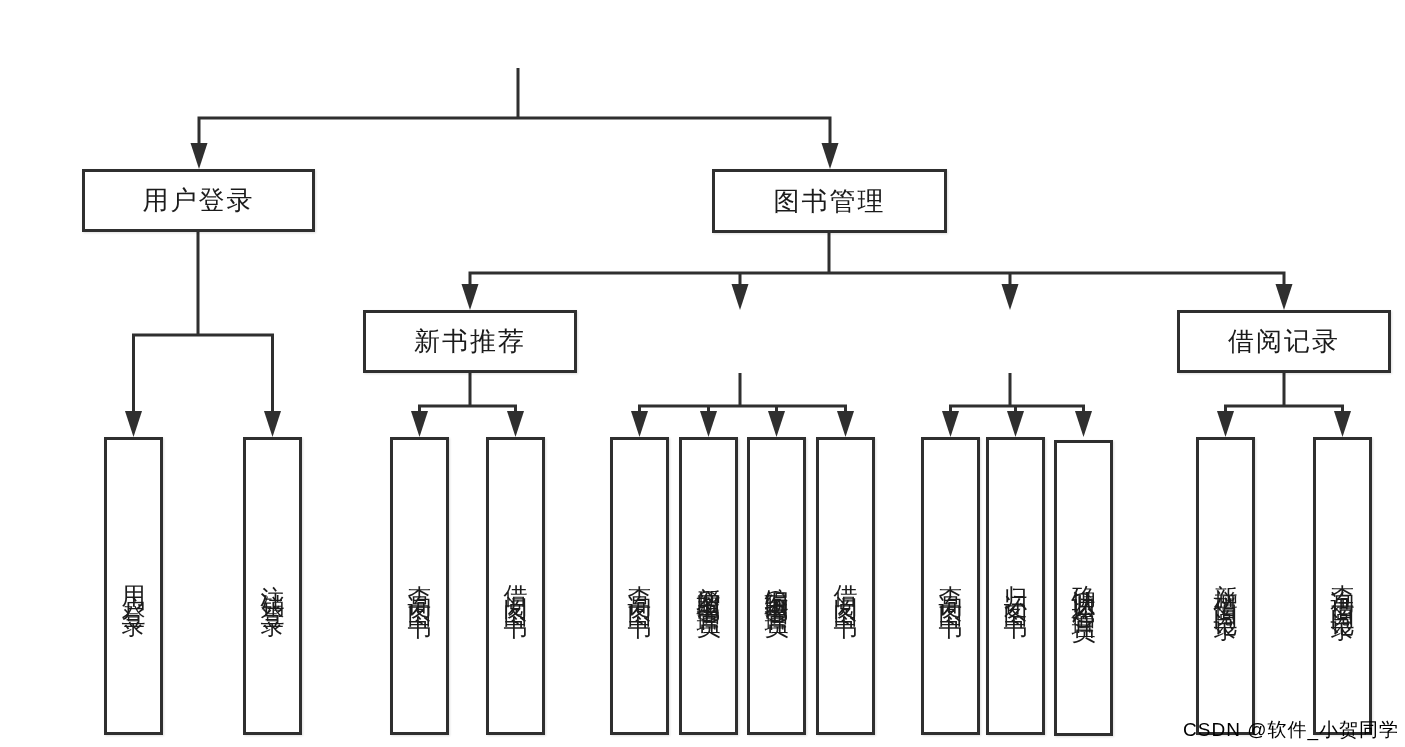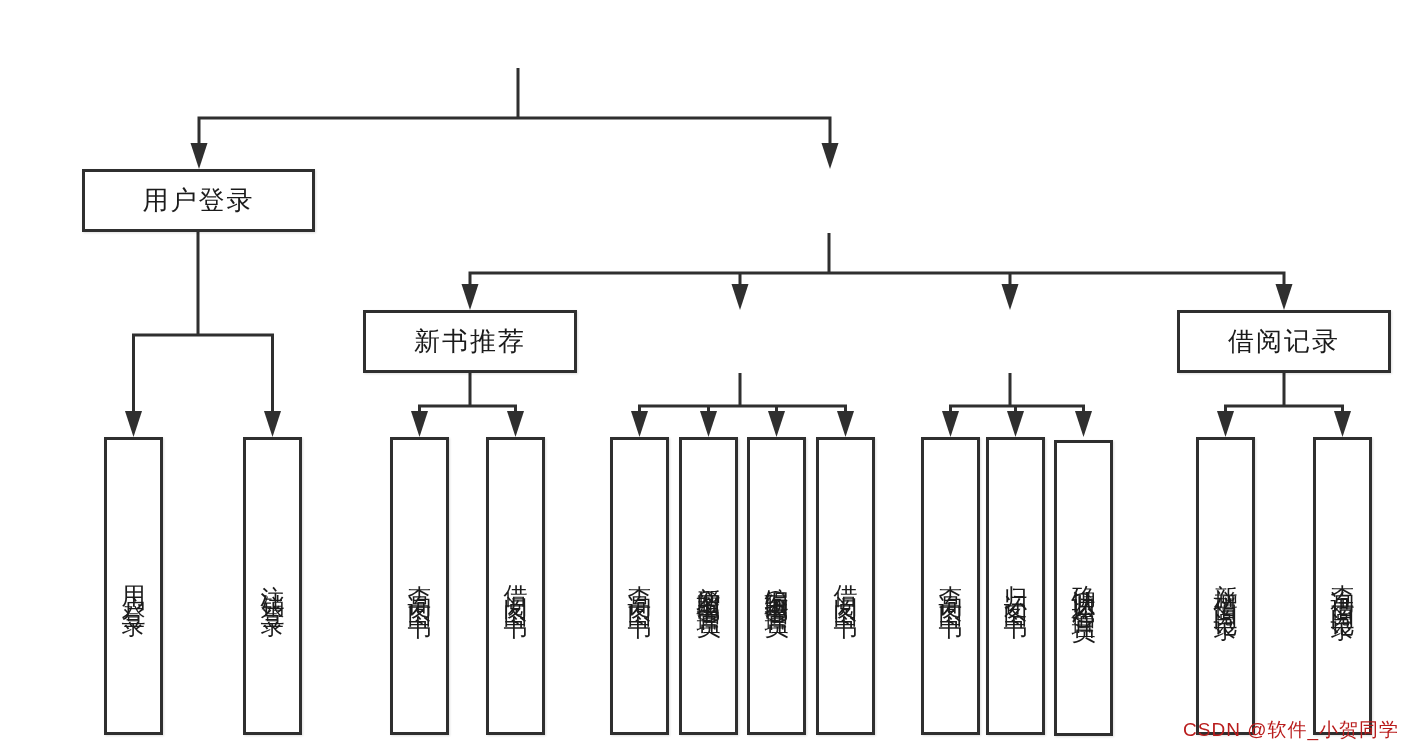--- a/index.html
+++ b/index.html
@@ -19,21 +19,21 @@
   .vnode{
     writing-mode:vertical-rl;text-orientation:mixed;
     font-size:24px;line-height:1;
   }
   .len4{letter-spacing:10px;}
   .len6{letter-spacing:7px;}
   .len8{letter-spacing:5px;}
   .len9{letter-spacing:4px;}
   .watermark{
     position:absolute;right:6px;bottom:4px;
-    color:#b91c1c;font-size:19px;letter-spacing:1px;white-space:nowrap;
+    color:#000000;font-size:19px;letter-spacing:1px;white-space:nowrap;
   }
 </style>
 </head>
 <body>
 
 <div class="stage">
 
   <svg class="wires" viewBox="0 0 1405 747" aria-hidden="true">
     <g stroke="#2f2f2f" stroke-width="3" fill="none">
 
@@ -69,20 +69,21 @@
       <polygon points="942,411 959,411 950.5,437"></polygon>
       <polygon points="1007,411 1024,411 1015.5,437"></polygon>
       <polygon points="1075,411 1092,411 1083.5,437"></polygon>
       <polygon points="1217,411 1234,411 1225.5,437"></polygon>
       <polygon points="1334,411 1351,411 1342.5,437"></polygon>
     </g>
   </svg>
 
 
   <div class="node hnode" style="left:82px;top:169px;width:233px;height:63px">用户登录</div>
+  <div class="node hnode" style="left:712px;top:169px;width:235px;height:64px">图书管理</div>
 
   <div class="node hnode" style="left:363px;top:310px;width:214px;height:63px">新书推荐</div>
   <div class="node hnode" style="left:1177px;top:310px;width:214px;height:63px">借阅记录</div>
 
   <div class="node vnode len4" style="left:104px;top:437px;width:59px;height:298px">用户登录</div>
   <div class="node vnode len4" style="left:243px;top:437px;width:59px;height:298px">注销登录</div>
 
   <div class="node vnode len4" style="left:390px;top:437px;width:59px;height:298px">查询图书</div>
   <div class="node vnode len4" style="left:486px;top:437px;width:59px;height:298px">借阅图书</div>
 

